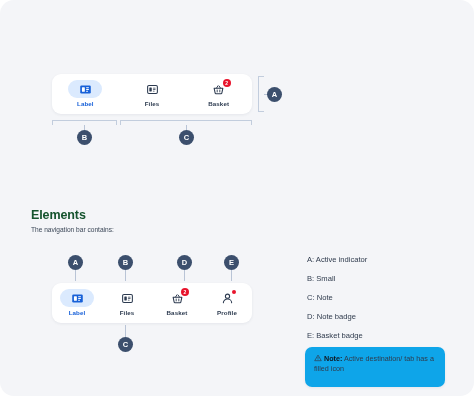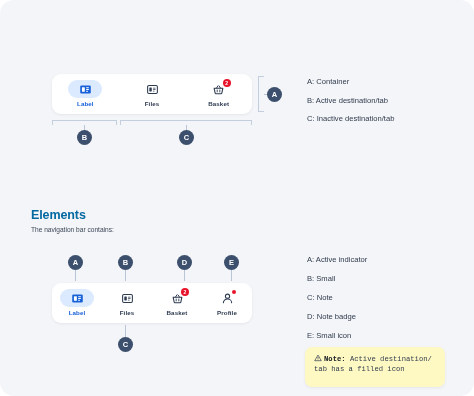--- a/index.html
+++ b/index.html
@@ -147,38 +147,37 @@
     color: #2f3b4d;
     line-height: 1;
     white-space: nowrap;
   }
 
   
   .section-title {
     position: absolute;
     font-size: 12.5px;
     font-weight: bold;
-    color: #0369a1;
+    color: #14532d;
     letter-spacing: -.1px;
   }
   .section-sub {
     position: absolute;
     font-size: 6.6px;
     color: #3b4757;
   }
 
   
   .note-card {
     position: absolute;
-    background: #fef9c3;
+    background: #0ea5e9;
     border-radius: 7px;
     box-shadow: 0 1px 3px rgba(30,42,70,0.07);
     padding: 7px 9px;
     box-sizing: border-box;
-    font-family: Liberation Mono, monospace;
   }
   .note-text {
     font-size: 7.2px;
     color: #2f3b4d;
     line-height: 1.45;
   }
   .note-text b { color: #10161f; }
   .warn-icon {
     display: inline-block;
     vertical-align: -1px;
@@ -237,25 +236,20 @@
   <div class="marker" style="left:267px; top:87px;">A</div>
 
   <div class="bracket-h" style="left:52px; top:120px; width:65px; height:5px;"></div>
   <div class="lead lead-v" style="left:84px; top:125px; height:6px;"></div>
   <div class="marker" style="left:77px; top:130px;">B</div>
 
   <div class="bracket-h" style="left:120px; top:120px; width:132px; height:5px;"></div>
   <div class="lead lead-v" style="left:186px; top:125px; height:6px;"></div>
   <div class="marker" style="left:179px; top:130px;">C</div>
 
-  <div class="legend" style="left:307px; top:78px; gap:11px;">
-    <div class="legend-row">A: Container</div>
-    <div class="legend-row">B: Active destination/tab</div>
-    <div class="legend-row">C: Inactive destination/tab</div>
-  </div>
 
   <div class="section-title" style="left:31px; top:208px;">Elements</div>
   <div class="section-sub" style="left:31px; top:226px;">The navigation bar contains:</div>
 
   <div class="navbar" id="bottom-nav" style="left:52px; top:283px; width:200px; height:40px;">
 
     <div class="nav-item active">
       <div class="icon-wrap">
         <div class="indicator"></div>
         <svg class="glyph" viewBox="0 0 16 16">
@@ -319,21 +313,21 @@
   <div class="lead lead-v" style="left:231px; top:270px; height:11px;"></div>
 
   <div class="lead lead-v" style="left:125px; top:325px; height:12px;"></div>
   <div class="marker" style="left:118px; top:337px;">C</div>
 
   <div class="legend" style="left:307px; top:256px; gap:11.5px;justify-content:flex-end;">
     <div class="legend-row">A: Active indicator</div>
     <div class="legend-row">B: Small</div>
     <div class="legend-row">C: Note</div>
     <div class="legend-row">D: Note badge</div>
-    <div class="legend-row">E: Small icon</div>
+    <div class="legend-row">E: Basket badge</div>
   </div>
 
   <div class="note-card" style="left:305px; top:347px; width:140px; height:40px;">
     <div class="note-text">
       <svg class="warn-icon" width="8" height="8" viewBox="0 0 16 16">
         <path d="M8 2.2 L14.6 13.4 H1.4 Z" fill="none" stroke="#2f3b4d" stroke-width="1.4" stroke-linejoin="round"></path>
         <rect x="7.3" y="6.2" width="1.4" height="3.6" rx="0.7" fill="#2f3b4d"></rect>
         <circle cx="8" cy="11.3" r="0.8" fill="#2f3b4d"></circle>
       </svg><b>Note:</b><span> Active destination/ tab has a filled icon</span>
     </div>

